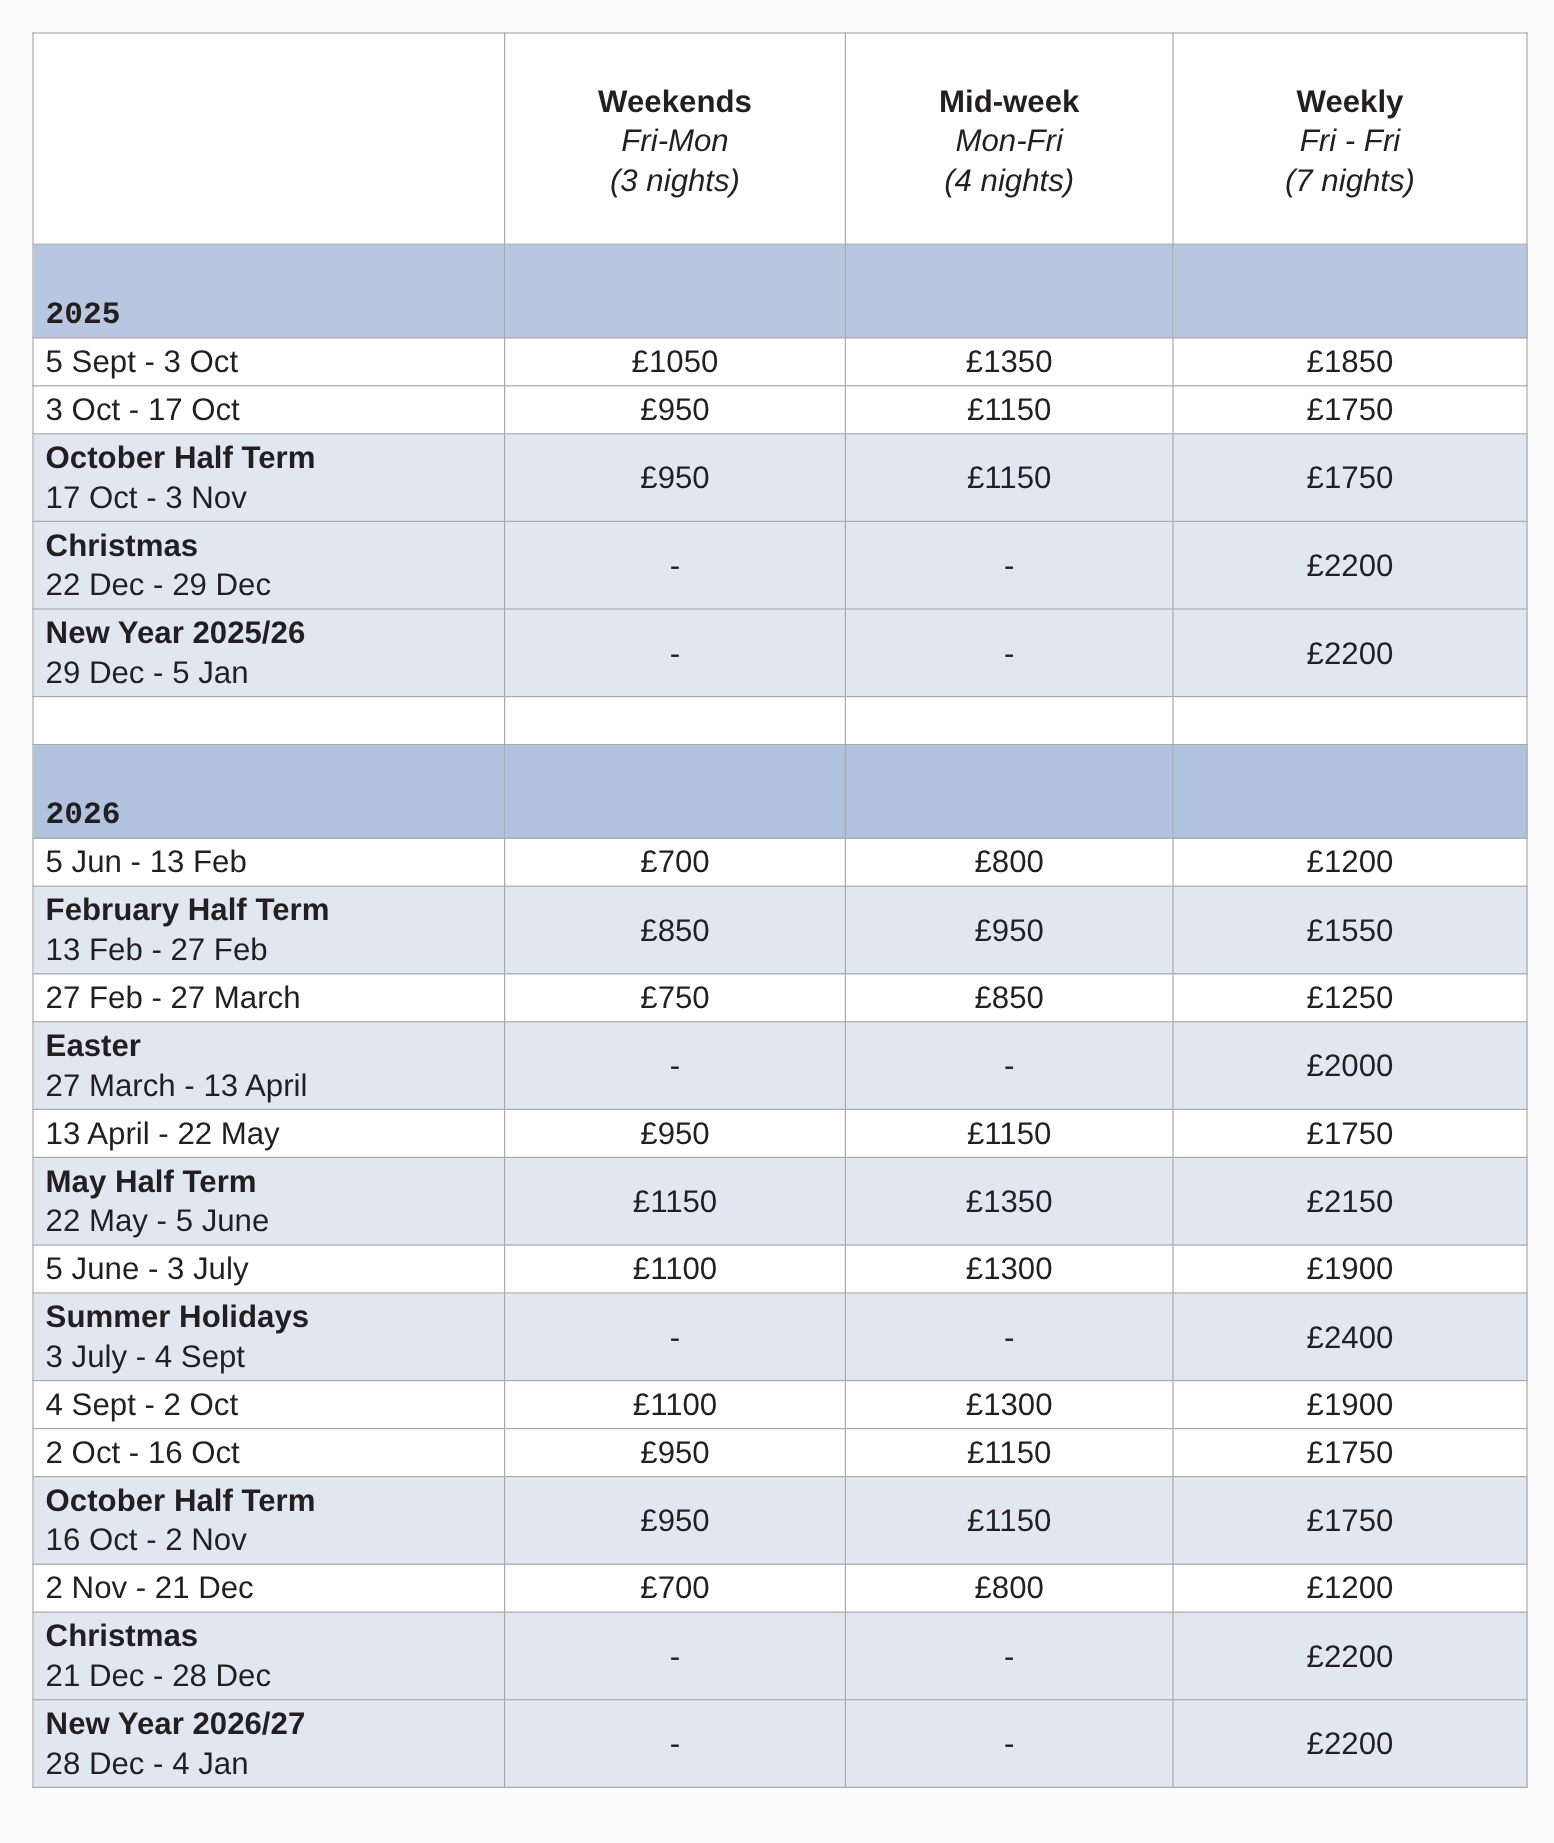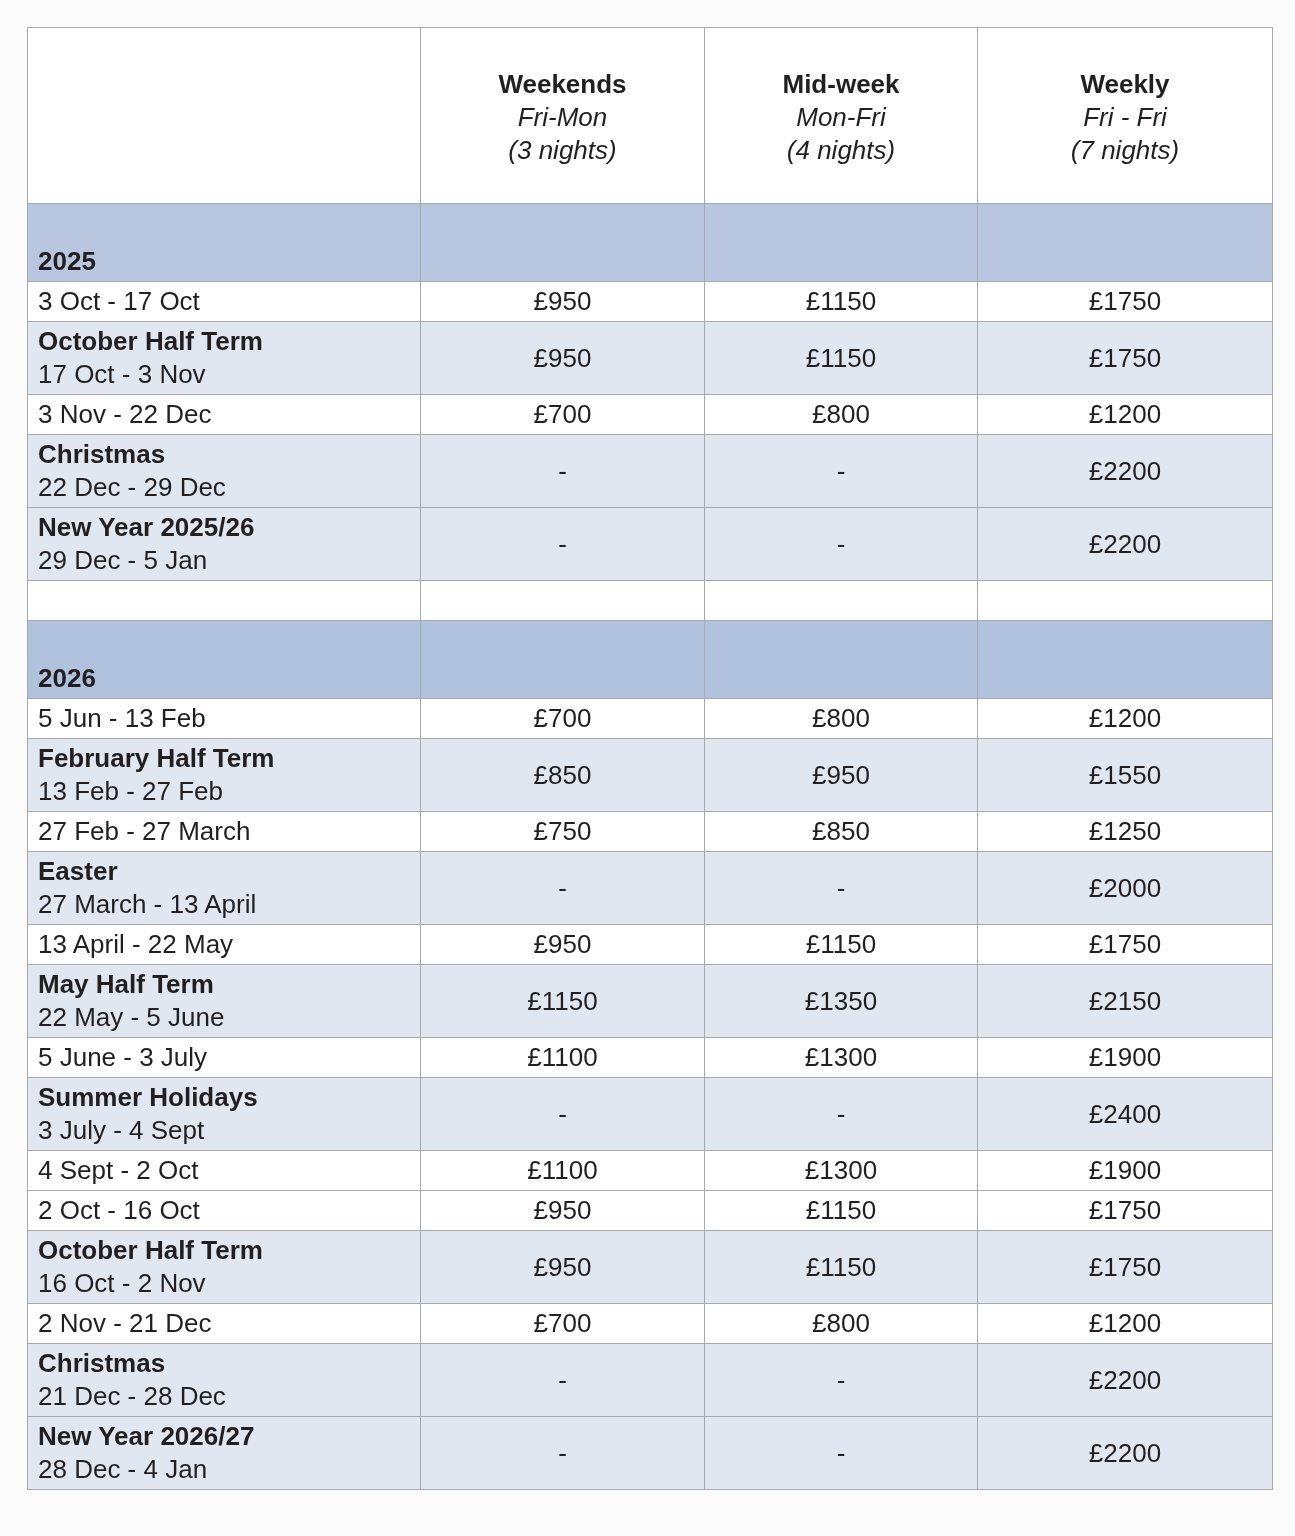--- a/index.html
+++ b/index.html
@@ -39,20 +39,21 @@
     padding-top: 4px;
   }
   .head-title { font-weight: bold; display: block; }
   .head-sub { display: block; font-style: italic; }
   tr.year td { height: 73px; background: #b8c7df; }
   tr.year td.label {
     vertical-align: bottom;
     font-weight: bold;
     font-size: 26px;
     padding: 0 0 4px 10px;
+    font-family: Liberation Mono, monospace;
   }
   tr.year2 td { background: #b0c2dd; }
   tr.spacer td { height: 39px; background: #ffffff; }
   tr.row td { font-size: 26px; }
   tr.row td.label { padding-left: 10px; text-align: left; }
   tr.row td.val { text-align: center; }
   tr.single td { height: 39px; background: #ffffff; }
   tr.double td { height: 72px; background: #e0e7f1; }
   .period-name { display: block; font-weight: bold; line-height: 33px; }
   .period-dates { display: block; line-height: 33px; }
@@ -90,42 +91,42 @@
   </thead>
   <tbody id="tbody">
       <tr class="year">
         <td class="label">2025</td>
         <td></td>
         <td></td>
         <td></td>
       </tr>
       <tr class="row single">
         <td class="label">
+          <span class="period-dates period-single">5 Sept - 3 Oct</span>
+        </td>
+        <td class="val">£1050</td>
+        <td class="val">£1350</td>
+        <td class="val">£1850</td>
+      </tr>
+      <tr class="row single">
+        <td class="label">
           <span class="period-dates period-single">3 Oct  - 17 Oct</span>
         </td>
         <td class="val">£950</td>
         <td class="val">£1150</td>
         <td class="val">£1750</td>
       </tr>
       <tr class="row double">
         <td class="label">
           <span class="period-name">October Half Term</span>
           <span class="period-dates">17 Oct - 3 Nov</span>
         </td>
         <td class="val">£950</td>
         <td class="val">£1150</td>
         <td class="val">£1750</td>
-      </tr>
-      <tr class="row single">
-        <td class="label">
-          <span class="period-dates period-single">3 Nov - 22 Dec</span>
-        </td>
-        <td class="val">£700</td>
-        <td class="val">£800</td>
-        <td class="val">£1200</td>
       </tr>
       <tr class="row double">
         <td class="label">
           <span class="period-name">Christmas</span>
           <span class="period-dates">22 Dec - 29 Dec</span>
         </td>
         <td class="val">-</td>
         <td class="val">-</td>
         <td class="val">£2200</td>
       </tr>

